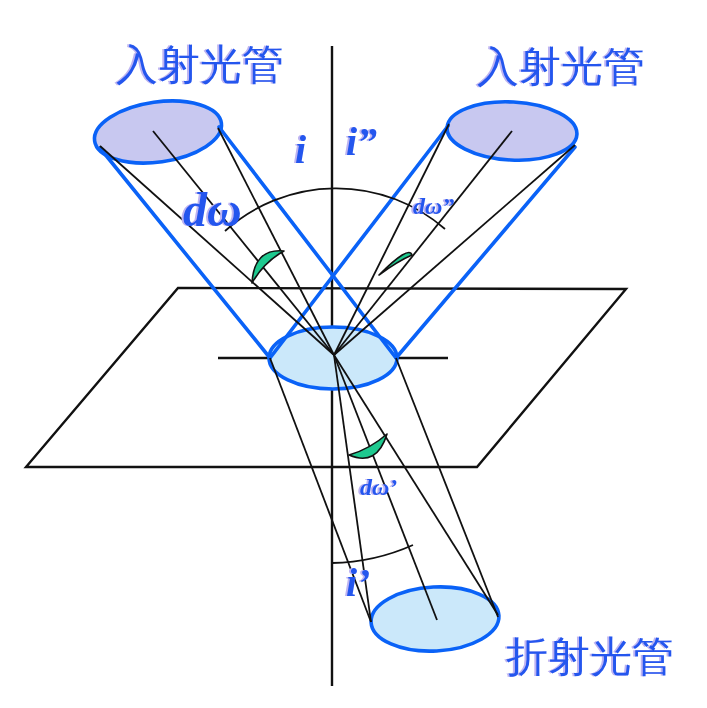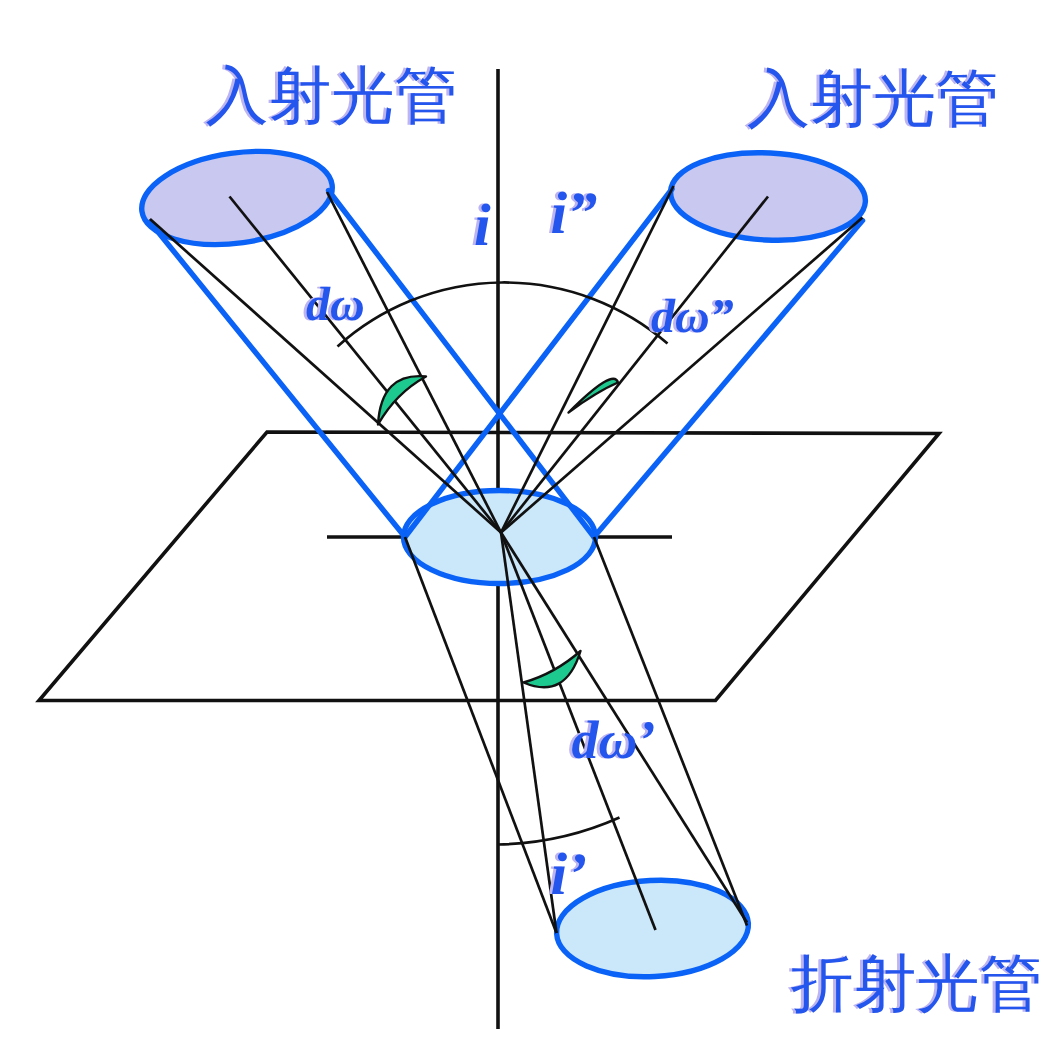--- a/index.html
+++ b/index.html
@@ -1,21 +1,21 @@
 <!DOCTYPE html>
 <html><head>
 <meta charset="utf-8">
 <style>
   html,body { margin:0; padding:0; background:#ffffff; }
   #stage {
     position:relative; width:707px; height:708px; background:#ffffff;
     font-family:"Liberation Serif","DejaVu Serif",serif; overflow:hidden;
   }
   #diagram-svg { position:absolute; left:0; top:0; }
-  .lbl { position:absolute; white-space:nowrap; line-height:1; user-select:none;margin-left:21px; }
+  .lbl { position:absolute; white-space:nowrap; line-height:1; user-select:none; }
   .cjk { font-family:"Liberation Serif","DejaVu Serif",serif; font-weight:normal; }
   .math { font-family:"Liberation Serif","DejaVu Serif",serif; font-weight:bold; font-style:italic; }
 </style>
 </head>
 <body>
 
 <div id="stage">
   <svg id="diagram-svg" width="707" height="708" viewBox="0 0 707 708" xmlns="http://www.w3.org/2000/svg">
       <polygon points="178,288 626,289 477,467 26,467" fill="none" stroke="#111111" stroke-width="2.4"></polygon>
       <line x1="332" y1="46" x2="332" y2="686" stroke="#111111" stroke-width="2.4"></line>
@@ -44,17 +44,17 @@
       <path d="M 252,283 Q 254,248 284,251 Q 264,262 252,283 Z" fill="#1EC98F" stroke="#111111" stroke-width="1.6" stroke-linejoin="round"></path>
       <path d="M 379,275 Q 409,245 412,255 Q 398,261 379,275 Z" fill="#1EC98F" stroke="#111111" stroke-width="1.6" stroke-linejoin="round"></path>
       <path d="M 349,455 Q 377,467 387,434 Q 370,449 349,455 Z" fill="#1EC98F" stroke="#111111" stroke-width="1.6" stroke-linejoin="round"></path>
     </svg>
 
   <div class="lbl cjk" style="left: 116px; top: 44px; font-size: 42px; color: rgb(36, 86, 238); text-shadow: rgb(189, 180, 242) -2px 0px 0px;">入射光管</div>
   <div class="lbl cjk" style="left: 477px; top: 46px; font-size: 42px; color: rgb(36, 86, 238); text-shadow: rgb(189, 180, 242) -2px 0px 0px;">入射光管</div>
   <div class="lbl cjk" style="left: 506px; top: 636px; font-size: 42px; color: rgb(36, 86, 238); text-shadow: rgb(189, 180, 242) -2px 0px 0px;">折射光管</div>
   <div class="lbl math" style="left: 295px; top: 130px; font-size: 40px; color: rgb(36, 86, 238); text-shadow: rgb(189, 180, 242) -2px 0px 0px;">i</div>
   <div class="lbl math" style="left: 346px; top: 122px; font-size: 40px; color: rgb(36, 86, 238); text-shadow: rgb(189, 180, 242) -2px 0px 0px;">i”</div>
-  <div class="lbl math" style="left: 183px; top: 186px; font-size: 32px; color: rgb(36, 86, 238); text-shadow: rgb(189, 180, 242) -2px 0px 0px;">dω</div>
-  <div class="lbl math" style="left: 413px; top: 194px; font-size: 32px; color: rgb(36, 86, 238); text-shadow: rgb(189, 180, 242) -2px 0px 0px;">dω”</div>
-  <div class="lbl math" style="left: 360px; top: 475px; font-size: 36px; color: rgb(36, 86, 238); text-shadow: rgb(189, 180, 242) -2px 0px 0px;">dω’</div>
+  <div class="lbl math" style="left: 183px; top: 186px; font-size: 48px; color: rgb(36, 86, 238); text-shadow: rgb(189, 180, 242) -2px 0px 0px;">dω</div>
+  <div class="lbl math" style="left: 413px; top: 194px; font-size: 24px; color: rgb(36, 86, 238); text-shadow: rgb(189, 180, 242) -2px 0px 0px;">dω”</div>
+  <div class="lbl math" style="left: 360px; top: 475px; font-size: 24px; color: rgb(36, 86, 238); text-shadow: rgb(189, 180, 242) -2px 0px 0px;">dω’</div>
   <div class="lbl math" style="left: 346px; top: 563px; font-size: 40px; color: rgb(36, 86, 238); text-shadow: rgb(189, 180, 242) -2px 0px 0px;">i’</div>
 </div>
 
 </body></html>

